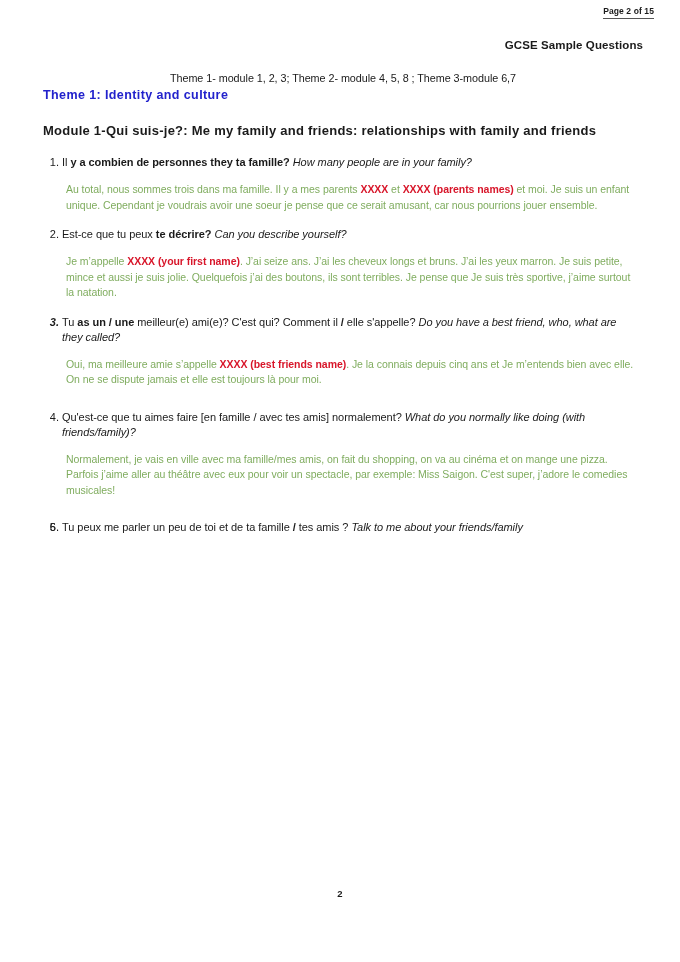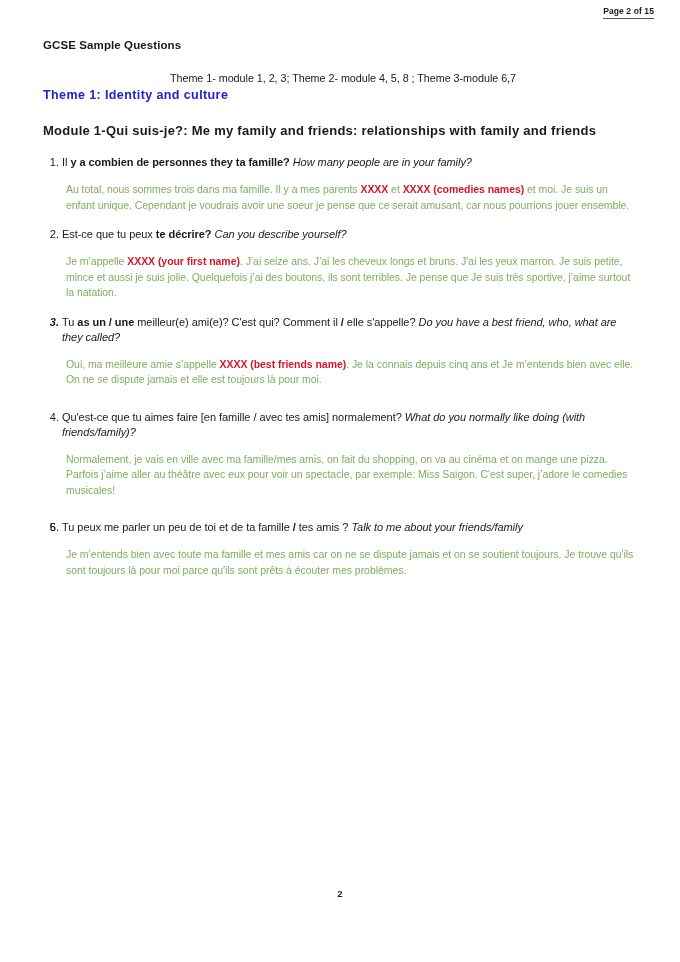--- a/index.html
+++ b/index.html
@@ -45,20 +45,21 @@
     top: 38px;
     width: 600px;
   }
 
   .doc-title {
     font-size: 11.5px;
     font-weight: bold;
     letter-spacing: .1px;
     margin: 0 0 18px 0;
     line-height: 15px;
+    text-align: right;
   }
 
   .theme-line {
     font-size: 10.8px;
     line-height: 15px;
     margin: 0;
     letter-spacing: -.05px;
     text-align: center;
   }
 
@@ -154,21 +155,21 @@
     <div class="theme-line">Theme 1- module 1, 2, 3; Theme 2- module 4, 5, 8 ; Theme 3-module 6,7</div>
 
     <div class="theme-heading">Theme 1: Identity and culture</div>
 
     <div class="module-heading">Module 1-Qui suis-je?: Me my family and friends: relationships with family and friends</div>
 
     <ol class="qlist">
         <li class="qitem">
           <span class="qnum">1.</span>
           <p class="qtext"><span>Il </span><b>y a combien de personnes they ta famille?</b><span> </span><i>How many people are in your family?</i></p>
-          <p class="answer"><span>Au total, nous sommes trois dans ma famille.  Il y a mes parents </span><span class="ph">XXXX</span><span> et </span><span class="ph">XXXX (comedies names)</span><span> et moi.  Je suis un enfant unique. Cependant je voudrais avoir une soeur je pense que ce serait amusant, car nous pourrions jouer ensemble.</span></p>
+          <p class="answer"><span>Au total, nous sommes trois dans ma famille.  Il y a mes parents </span><span class="ph">XXXX</span><span> et </span><span class="ph">XXXX (parents names)</span><span> et moi.  Je suis un enfant unique. Cependant je voudrais avoir une soeur je pense que ce serait amusant, car nous pourrions jouer ensemble.</span></p>
         </li>
         <li class="qitem">
           <span class="qnum">2.</span>
           <p class="qtext"><span>Est-ce que tu peux </span><b>te décrire?</b><span> </span><i>Can you describe yourself?</i></p>
           <p class="answer"><span>Je m’appelle </span><span class="ph">XXXX (your first name)</span><span>. J’ai seize ans. J’ai les cheveux longs et bruns.  J’ai les yeux marron. Je suis petite, mince et aussi je suis jolie.  Quelquefois j’ai des boutons, ils sont terribles. Je pense que Je suis très sportive, j’aime surtout la natation.</span></p>
         </li>
         <li class="qitem gap">
           <span class="qnum bi">3.</span>
           <p class="qtext"><span>Tu </span><b>as un / une</b><span> meilleur(e) ami(e)? C'est qui? Comment il </span><b>/</b><span> elle s'appelle? </span><i>Do you have a best friend, who, what are they called?</i></p>
           <p class="answer"><span>Oui, ma meilleure amie s’appelle </span><span class="ph">XXXX (best friends name)</span><span>. Je la connais depuis cinq ans et Je m’entends bien avec elle.  On ne se dispute jamais et elle est toujours là pour moi.</span></p>
@@ -177,21 +178,20 @@
           <span class="qnum">4.</span>
           <p class="qtext"><span>Qu'est-ce que tu aimes faire [en famille / avec tes amis] normalement? </span><i>What do you normally like doing (with friends/family)?</i></p>
           <p class="answer"><span>Normalement, je vais en ville avec ma famille/mes amis, on fait du shopping, on va au cinéma et on mange une pizza.  Parfois j’aime aller au théâtre avec eux pour voir un spectacle, par exemple: Miss Saigon. C'est super, j’adore le comedies musicales!</span></p>
         </li>
         <li class="qitem gap">
           <span class="qnum">5.</span>
         </li>
         <li class="qitem">
           <span class="qnum">6.</span>
           <p class="qtext"><span>Tu peux me parler un peu de toi et de ta famille </span><b>/</b><span> tes amis ? </span><i>Talk to me about your friends/family</i></p>
-          <p class="answer"><span>Je m’entends bien avec toute ma famille et mes amis car on ne se dispute jamais et on se soutient toujours. Je trouve qu'ils sont toujours là pour moi parce qu'ils sont prêts à écouter mes problèmes.</span></p>
         </li>
       </ol>
 
   </div>
 
   <div class="page-footer">2</div>
 
 </div>
 
 </body></html>

